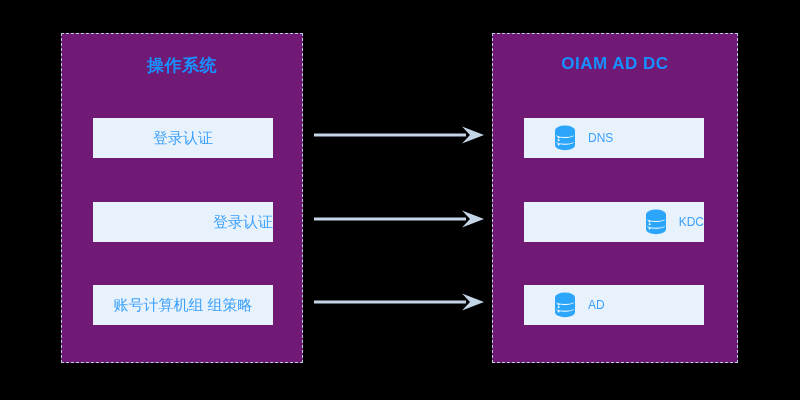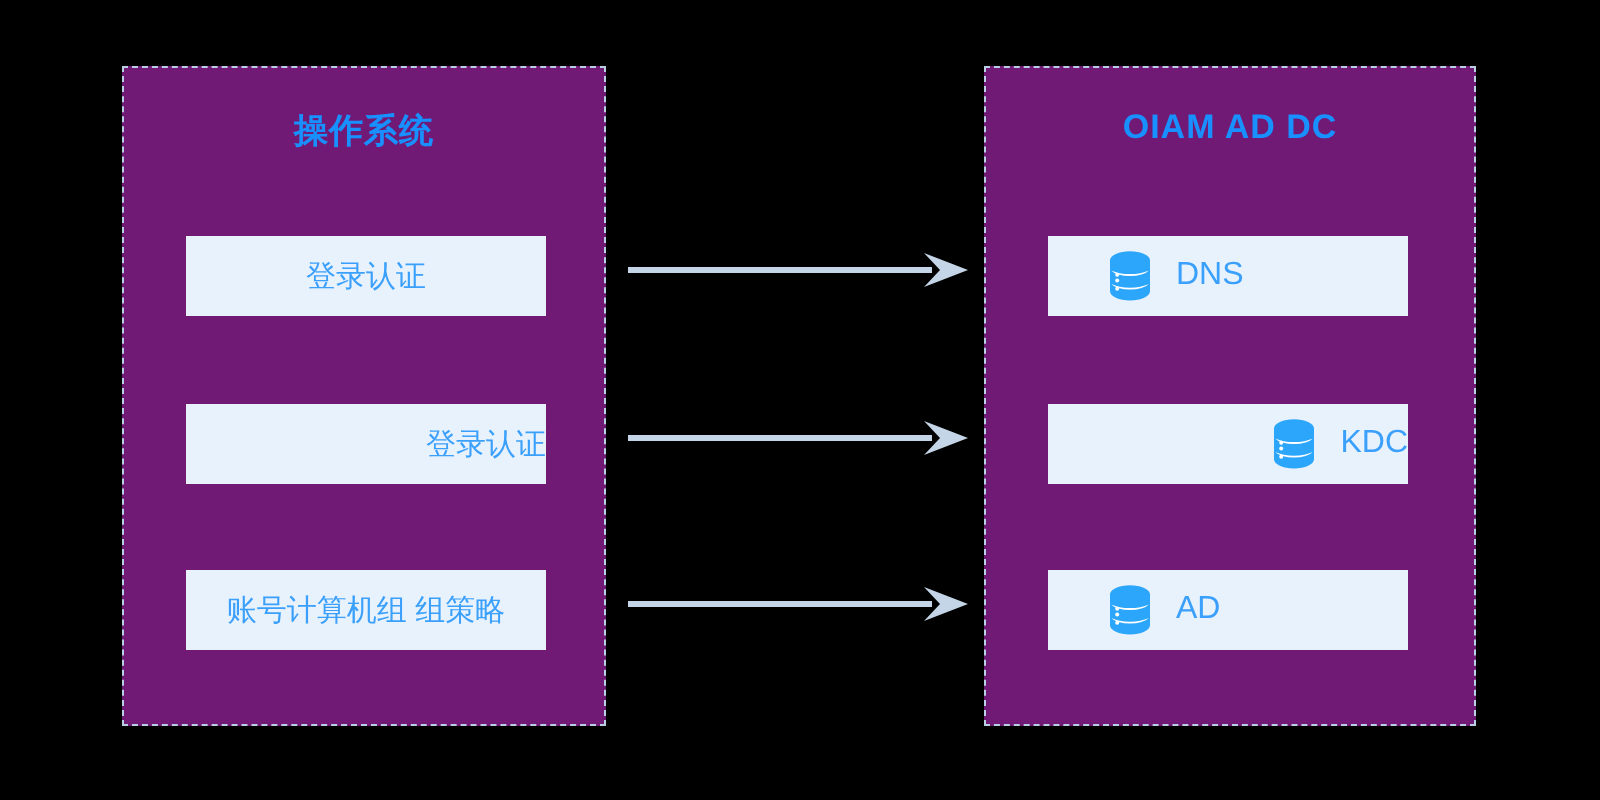--- a/index.html
+++ b/index.html
@@ -55,21 +55,21 @@
   .row-0 { top: 84px; }
   .row-1 { top: 168px; justify-content: flex-end; }
   .row-2 { top: 251px; align-items: center; }
 
   .item-label {
     font-size: 15px;
     color: #3ba0fb;
     white-space: nowrap;
   }
   .item-right .item-label {
-    font-size: 16px;
+    font-size: 12px;
     margin-left: 10px;
   }
 
   .db-icon {
     width: 26px;
     height: 28px;
     margin-left: 28px;
     flex: 0 0 auto;
     display: block;
   }

